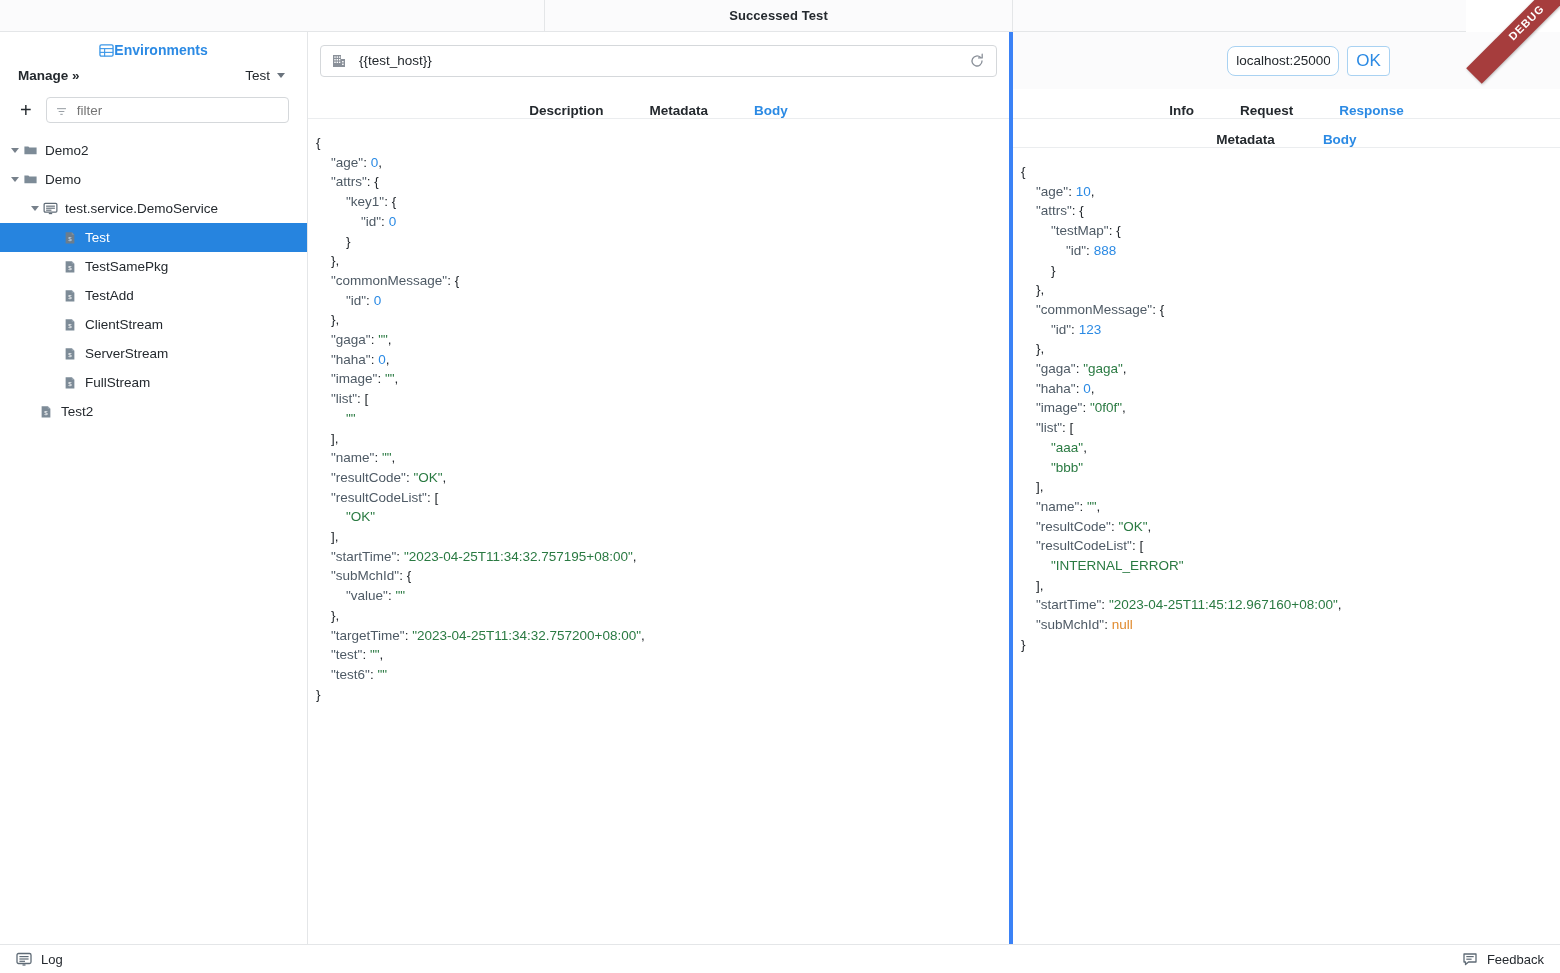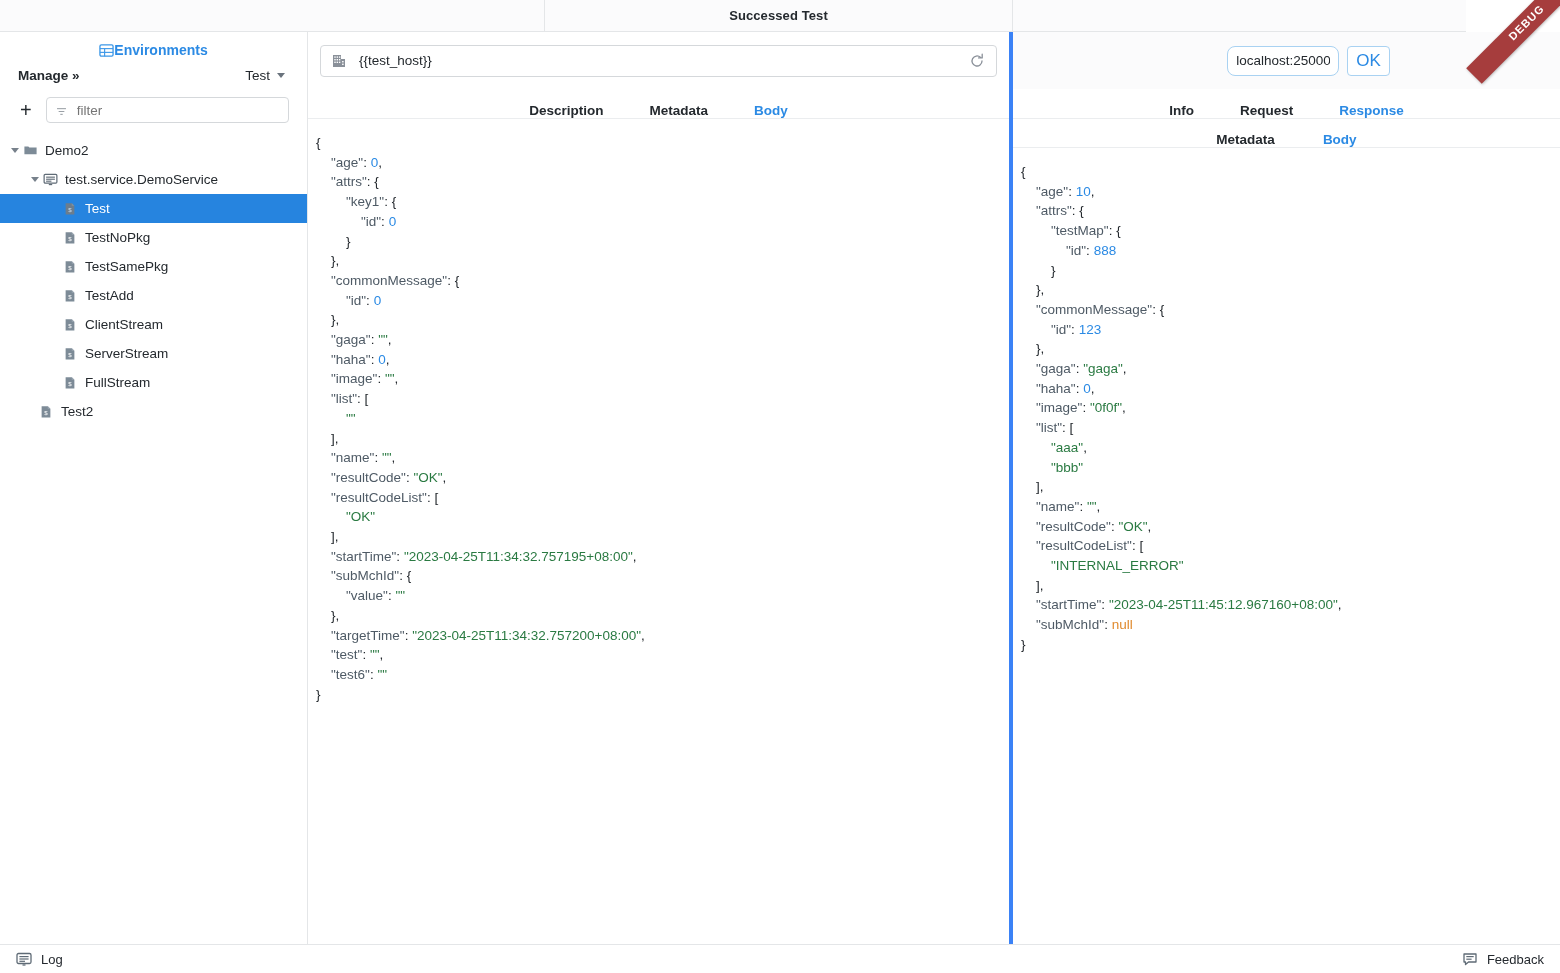--- a/index.html
+++ b/index.html
@@ -174,20 +174,31 @@
           <span class="twisty">
             <i></i>
           </span>
           <span class="tree-ico">
             <svg width="15" height="15" viewBox="0 0 16 16">
               <path d="M1.5 3.6h4.2l1.1 1.3h7.7v7.2H1.5z" fill="#7d8b97"></path>
             </svg>
           </span>
           <span class="tree-label">Demo2</span>
         </div>
+        <div class="tree-node" style="padding-left: 8px;">
+          <span class="twisty">
+            <i></i>
+          </span>
+          <span class="tree-ico">
+            <svg width="15" height="15" viewBox="0 0 16 16">
+              <path d="M1.5 3.6h4.2l1.1 1.3h7.7v7.2H1.5z" fill="#7d8b97"></path>
+            </svg>
+          </span>
+          <span class="tree-label">Demo</span>
+        </div>
         <div class="tree-node" style="padding-left: 28px;">
           <span class="twisty">
             <i></i>
           </span>
           <span class="tree-ico">
             <svg width="15" height="15" viewBox="0 0 16 16">
               <rect x="1.2" y="2.6" width="13.6" height="9.2" rx="1.2" fill="none" stroke="#5f6b76" stroke-width="1.3"></rect>
               <line x1="3.3" y1="5.5" x2="12.7" y2="5.5" stroke="#5f6b76" stroke-width="1.2"></line>
               <line x1="3.3" y1="7.7" x2="12.7" y2="7.7" stroke="#5f6b76" stroke-width="1.2"></line>
               <line x1="3.3" y1="9.8" x2="9" y2="9.8" stroke="#5f6b76" stroke-width="1.2"></line>
@@ -199,31 +210,20 @@
         <div class="tree-node selected" style="padding-left: 48px;">
           <span class="twisty"></span>
           <span class="tree-ico">
             <svg width="14" height="14" viewBox="0 0 16 16">
               <path d="M3 1.4h7l3 3v10H3z" fill="#6c7d8c"></path>
               <path d="M10 1.4v3h3" fill="#8293a1"></path>
               <text x="8" y="11.4" font-size="7" font-family="sans-serif" fill="#c9dff3" text-anchor="middle">$</text>
             </svg>
           </span>
           <span class="tree-label">Test</span>
-        </div>
-        <div class="tree-node" style="padding-left: 48px;">
-          <span class="twisty"></span>
-          <span class="tree-ico">
-            <svg width="14" height="14" viewBox="0 0 16 16">
-              <path d="M3 1.4h7l3 3v10H3z" fill="#7d8b97"></path>
-              <path d="M10 1.4v3h3" fill="#9aa6b1"></path>
-              <text x="8" y="11.4" font-size="7" font-family="sans-serif" fill="#ffffff" text-anchor="middle">$</text>
-            </svg>
-          </span>
-          <span class="tree-label">TestNoPkg</span>
         </div>
         <div class="tree-node" style="padding-left: 48px;">
           <span class="twisty"></span>
           <span class="tree-ico">
             <svg width="14" height="14" viewBox="0 0 16 16">
               <path d="M3 1.4h7l3 3v10H3z" fill="#7d8b97"></path>
               <path d="M10 1.4v3h3" fill="#9aa6b1"></path>
               <text x="8" y="11.4" font-size="7" font-family="sans-serif" fill="#ffffff" text-anchor="middle">$</text>
             </svg>
           </span>

